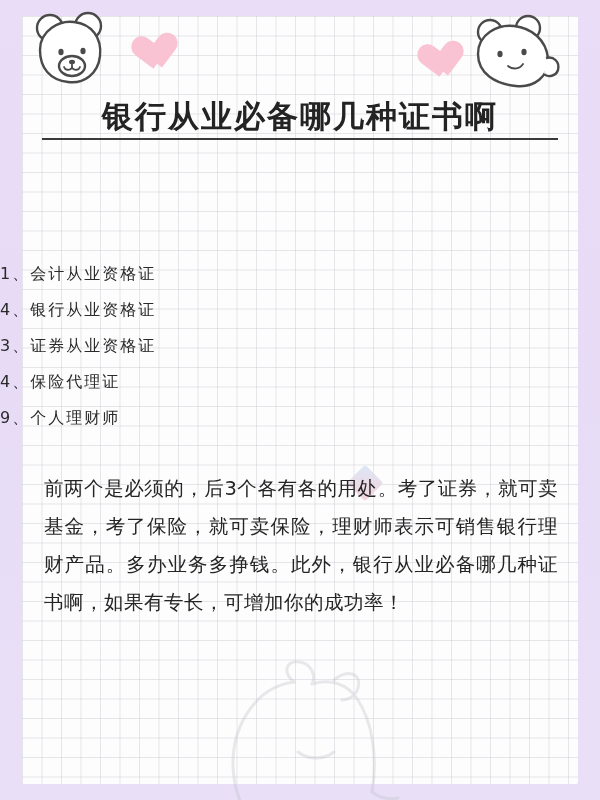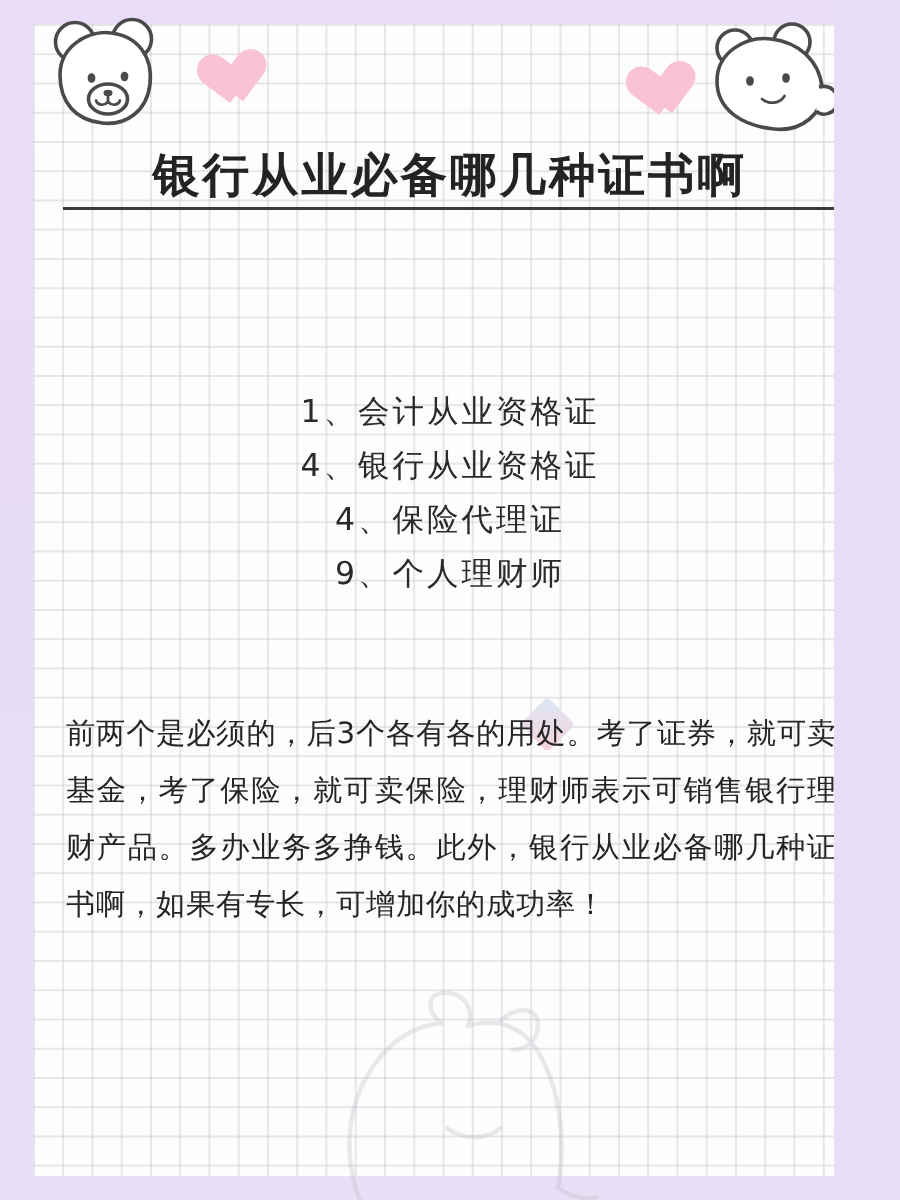--- a/index.html
+++ b/index.html
@@ -9,21 +9,21 @@
   body {
     width: 600px;
     height: 800px;
     background: #e8def7;
     font-family: "Liberation Sans", sans-serif;
     overflow: hidden;
   }
 
   .page {
     position: relative;
-    width: 556px;
+    width: 600px;
     height: 800px;
     background: linear-gradient(180deg, #e9ddf8 0%, #e7dbf6 40%, #e9e0f7 100%);
     overflow: hidden;
   }
 
   
   .paper {
     position: absolute;
     left: 22px;
     top: 16px;
@@ -102,23 +102,23 @@
   }
 
   
   .list {
     position: absolute;
     left: 0;
     top: 256px;
     width: 600px;
   }
   .list-item {
-    text-align: center;
+    text-align: left;
     font-family: "DejaVu Sans", sans-serif;
-    font-size: 21px;
+    font-size: 16px;
     color: #2a2a2a;
     line-height: 36px;
     letter-spacing: 2px;
   }
 
   
   .body-text {
     position: absolute;
     left: 44px;
     top: 470px;
@@ -200,20 +200,21 @@
       <path d="M40 52 C45 56 52 55 55 50"></path>
     </g>
   </svg>
 
   <div class="title">银行从业必备哪几种证书啊</div>
   <div class="title-underline"></div>
 
   <div class="list">
     <div class="list-item">1、会计从业资格证</div>
     <div class="list-item">4、银行从业资格证</div>
+    <div class="list-item">3、证券从业资格证</div>
     <div class="list-item">4、保险代理证</div>
     <div class="list-item">9、个人理财师</div>
   </div>
 
   <div class="diamond-sticker"></div>
 
   <div class="body-text">前两个是必须的，后3个各有各的用处。考了证券，就可卖基金，考了保险，就可卖保险，理财师表示可销售银行理财产品。多办业务多挣钱。此外，银行从业必备哪几种证书啊，如果有专长，可增加你的成功率！</div>
 
 </div>
 

